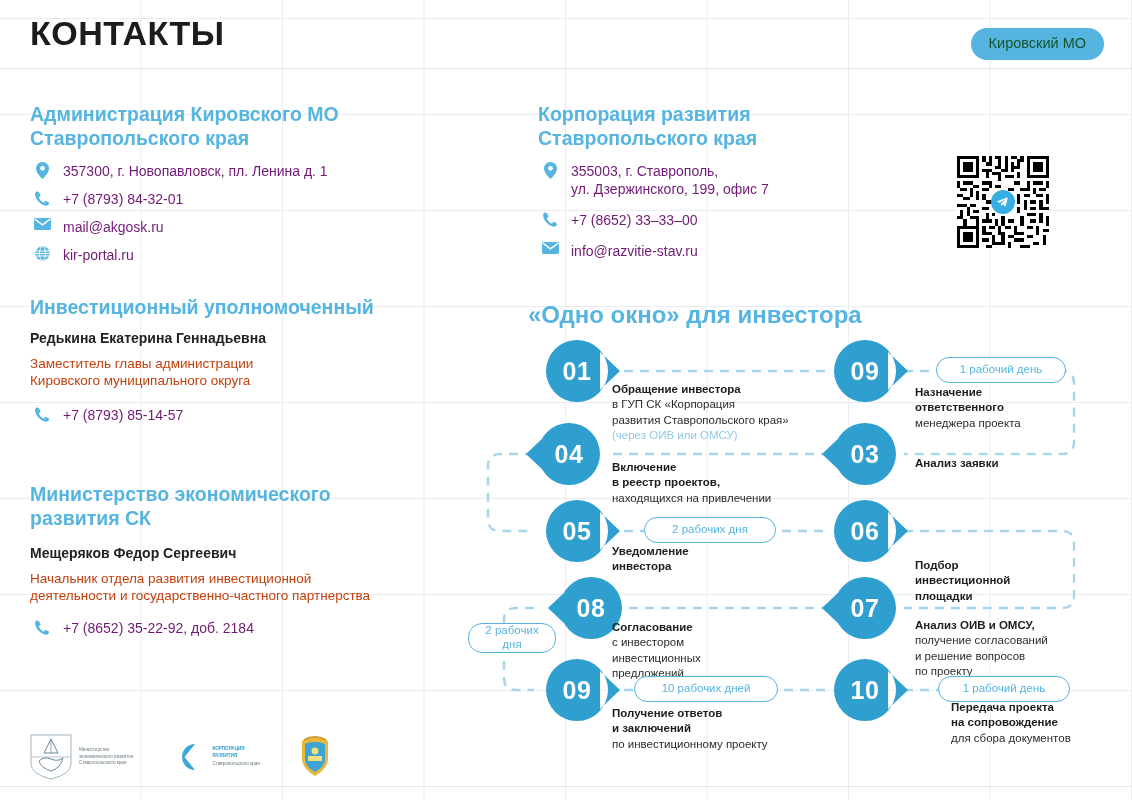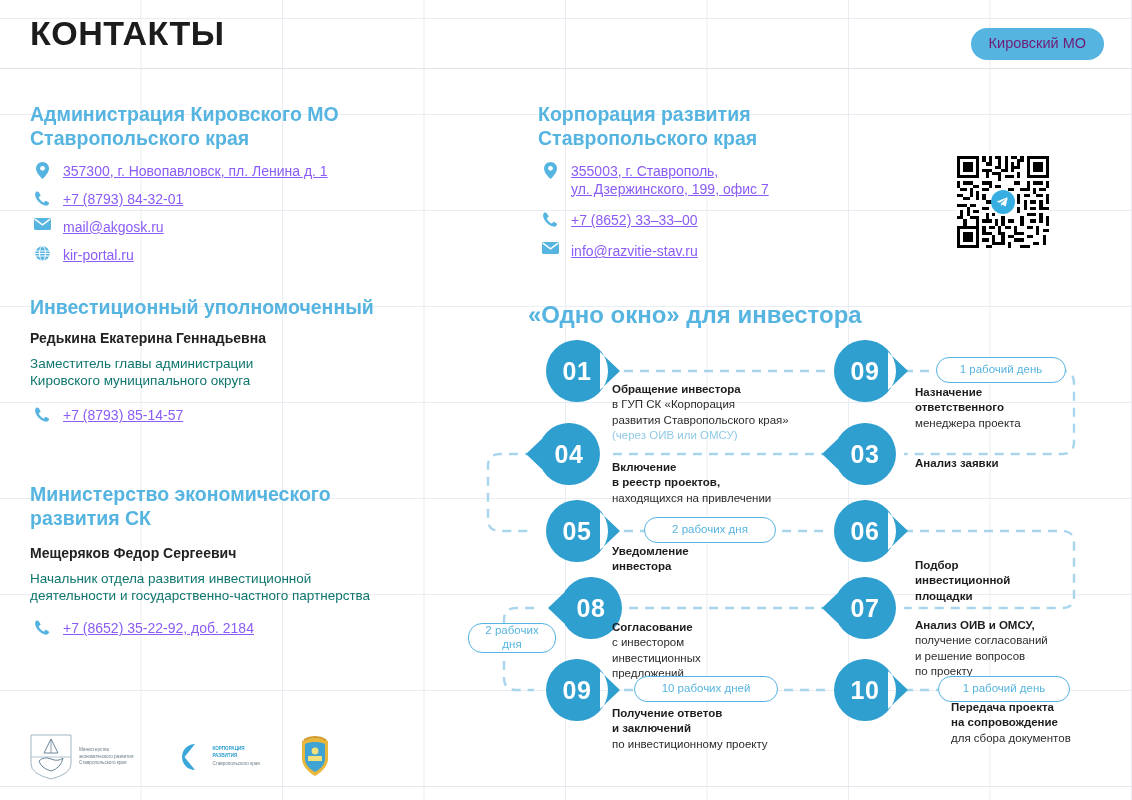--- a/index.html
+++ b/index.html
@@ -34,45 +34,45 @@
   }
 
   
   .page-title{
     position:absolute;left:30px;top:14px;
     font-size:34px;font-weight:bold;letter-spacing:.5px;
     color:#1c1c1c;
   }
   .region-badge{
     position:absolute;right:28px;top:28px;
-    background:#56b4e0;color:#701a75;
+    background:#56b4e0;color:#14532d;
     border-radius:16px;
     padding:8px 18px 9px;
     font-size:14.5px;
     line-height:1;
     white-space:nowrap;
   }
 
   
   .block{position:absolute;}
   .blk-title{
     color:#56b4e0;font-size:19.5px;font-weight:bold;line-height:1.22;
     margin-bottom:10px;white-space:pre-line;
   }
   .person-name{
     font-size:14px;font-weight:bold;color:#222;margin-bottom:9px;
   }
   .person-role{
-    font-size:13.5px;color:#0f766e;line-height:1.28;white-space:pre-line;
+    font-size:13.5px;color:#c2410c;line-height:1.28;white-space:pre-line;
     margin-bottom:12px;
   }
   .c-row{
     display:flex;align-items:flex-start;
     margin-bottom:9px;
-    font-size:14px;color:#8b5cf6;line-height:1.3;text-decoration:underline;
+    font-size:14px;color:#701a75;line-height:1.3;
   }
   .c-row .ico{
     width:24px;min-width:24px;display:flex;justify-content:center;
     margin-right:9px;padding-top:1px;
   }
   .c-row .txt{white-space:pre-line;padding-top:1px;}
   svg{display:block;}
 
   
   .flow-title{

